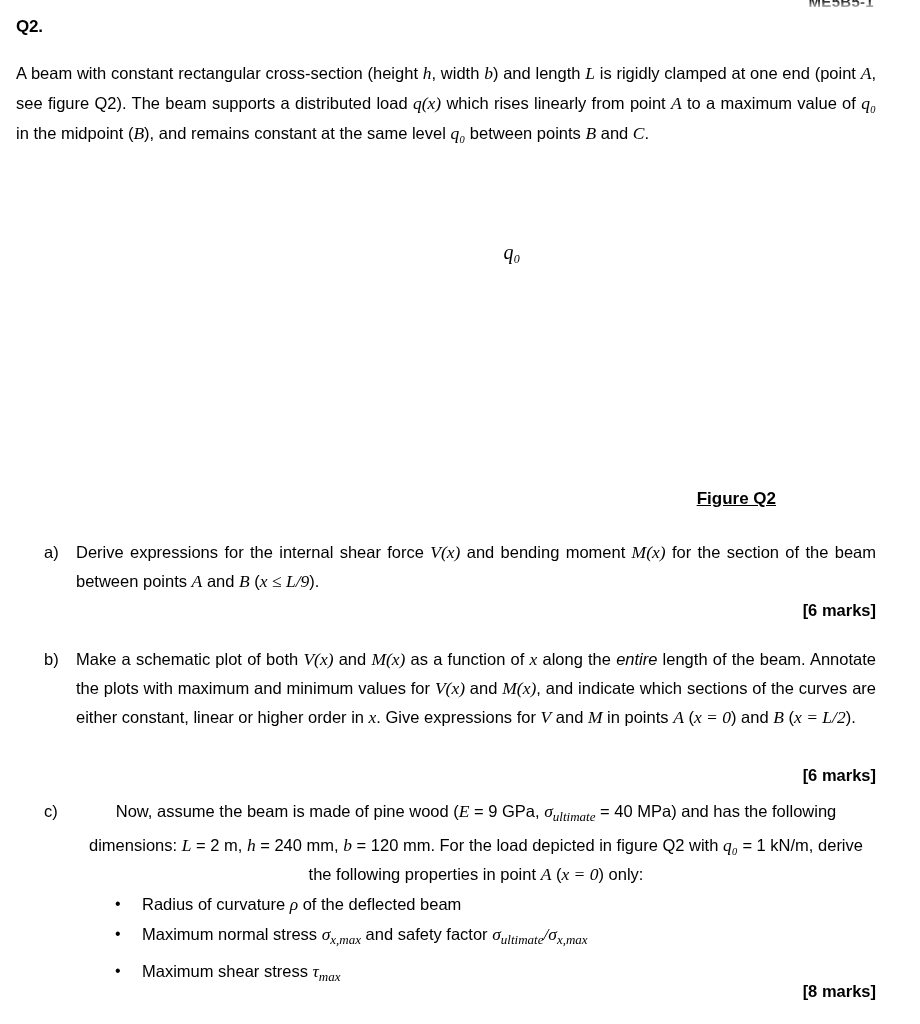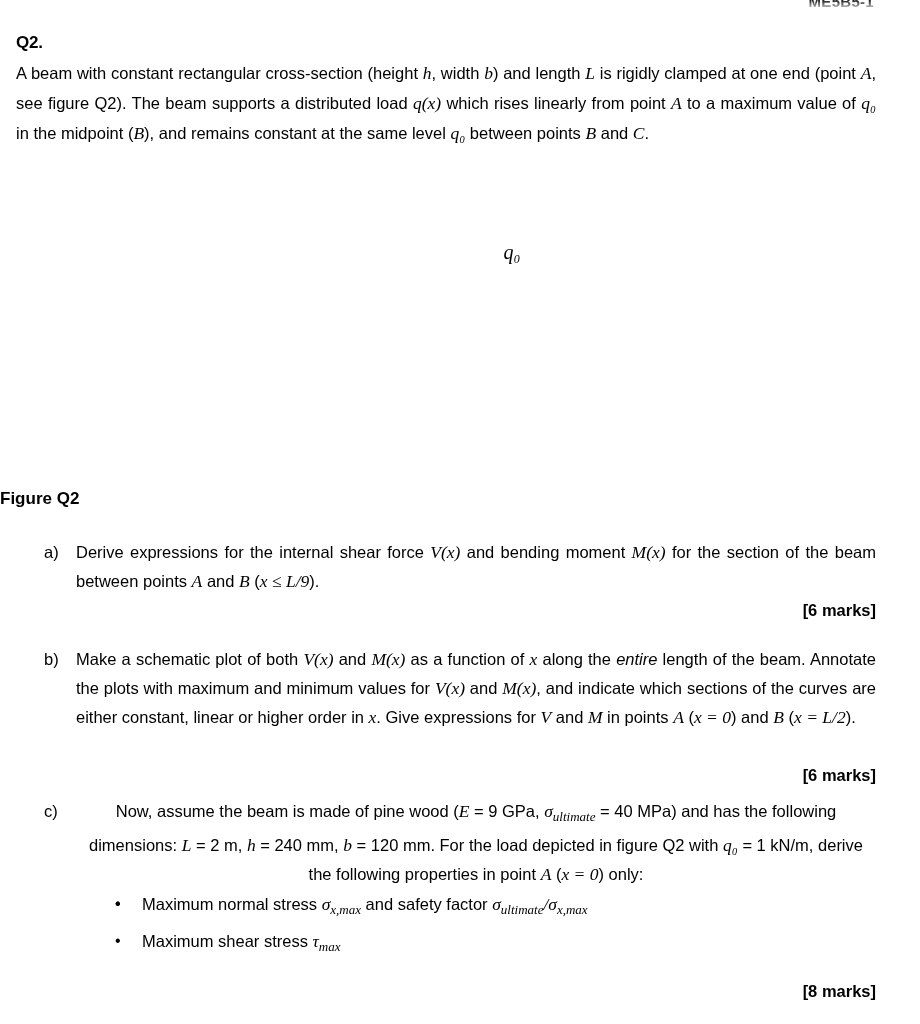--- a/index.html
+++ b/index.html
@@ -45,21 +45,20 @@
   }
 
   
   .qnum {
     position: absolute;
     left: 16px;
     top: 17px;
     font-size: 17px;
     font-weight: bold;
     letter-spacing: -0.2px;
-    margin-top: 16px;
   }
 
   
   .intro {
     position: absolute;
     left: 16px;
     top: 58px;
     width: 860px;
     font-size: 16.5px;
     line-height: 30px;
@@ -78,23 +77,24 @@
     left: 0;
     top: 212px;
     width: 920px;
     height: 250px;
   }
   .figure-caption {
     position: absolute;
     left: 0;
     top: 489px;
     width: 776px;
-    text-align: left;
+    text-align: right;
     font-size: 17px;
     font-weight: bold;
+    text-decoration: underline;
   }
 
   
   .part {
     position: absolute;
     left: 44px;
     width: 832px;
     font-size: 16.5px;
     line-height: 29px;
   }
@@ -239,20 +239,20 @@
   <div class="part" style="top:645px;">
     <span class="plabel">b)</span>
     <div class="ptext">Make a schematic plot of both <span class="mi">V(x)</span> and <span class="mi">M(x)</span> as a function of <span class="mi">x</span> along the <em class="it">entire</em> length of the beam. Annotate the plots with maximum and minimum values for <span class="mi">V(x)</span> and <span class="mi">M(x)</span>, and indicate which sections of the curves are either constant, linear or higher order in <span class="mi">x</span>. Give expressions for <span class="mi">V</span> and <span class="mi">M</span> in points <span class="mi">A</span> (<span class="mi">x = 0</span>) and <span class="mi">B</span> (<span class="mi">x = L/2</span>).</div>
     <div class="marks" style="top:116px;">[6 marks]</div>
   </div>
 
   <div class="part" style="top:797px;">
     <span class="plabel">c)</span>
     <div class="ptext noj">Now, assume the beam is made of pine wood (<span class="mi">E</span> = 9 GPa, <span class="mi">σ</span><sub class="mi-small">ultimate</sub> = 40 MPa) and has the following dimensions: <span class="mi">L</span> = 2 m, <span class="mi">h</span> = 240 mm, <span class="mi">b</span> = 120 mm. For the load depicted in figure Q2 with <span class="mi">q₀</span> = 1 kN/m, derive the following properties in point <span class="mi">A</span> (<span class="mi">x = 0</span>) only:</div>
     <ul class="bullets">
-        <li><span class="bul">•</span></li>
+        <li><span class="bul">•</span><span>Radius of curvature <span class="mi">ρ</span> of the deflected beam</span></li>
         <li><span class="bul">•</span><span>Maximum normal stress <span class="mi">σ</span><sub class="mi-small">x,max</sub> and safety factor <span class="mi">σ</span><sub class="mi-small">ultimate</sub><span class="mi">/</span><span class="mi">σ</span><sub class="mi-small">x,max</sub></span></li>
         <li><span class="bul">•</span><span>Maximum shear stress <span class="mi">τ</span><sub class="mi-small">max</sub></span></li>
       </ul>
     <div class="marks" style="top:180px;padding-left:48px;">[8 marks]</div>
   </div>
 
 </div>
 
 </body></html>

